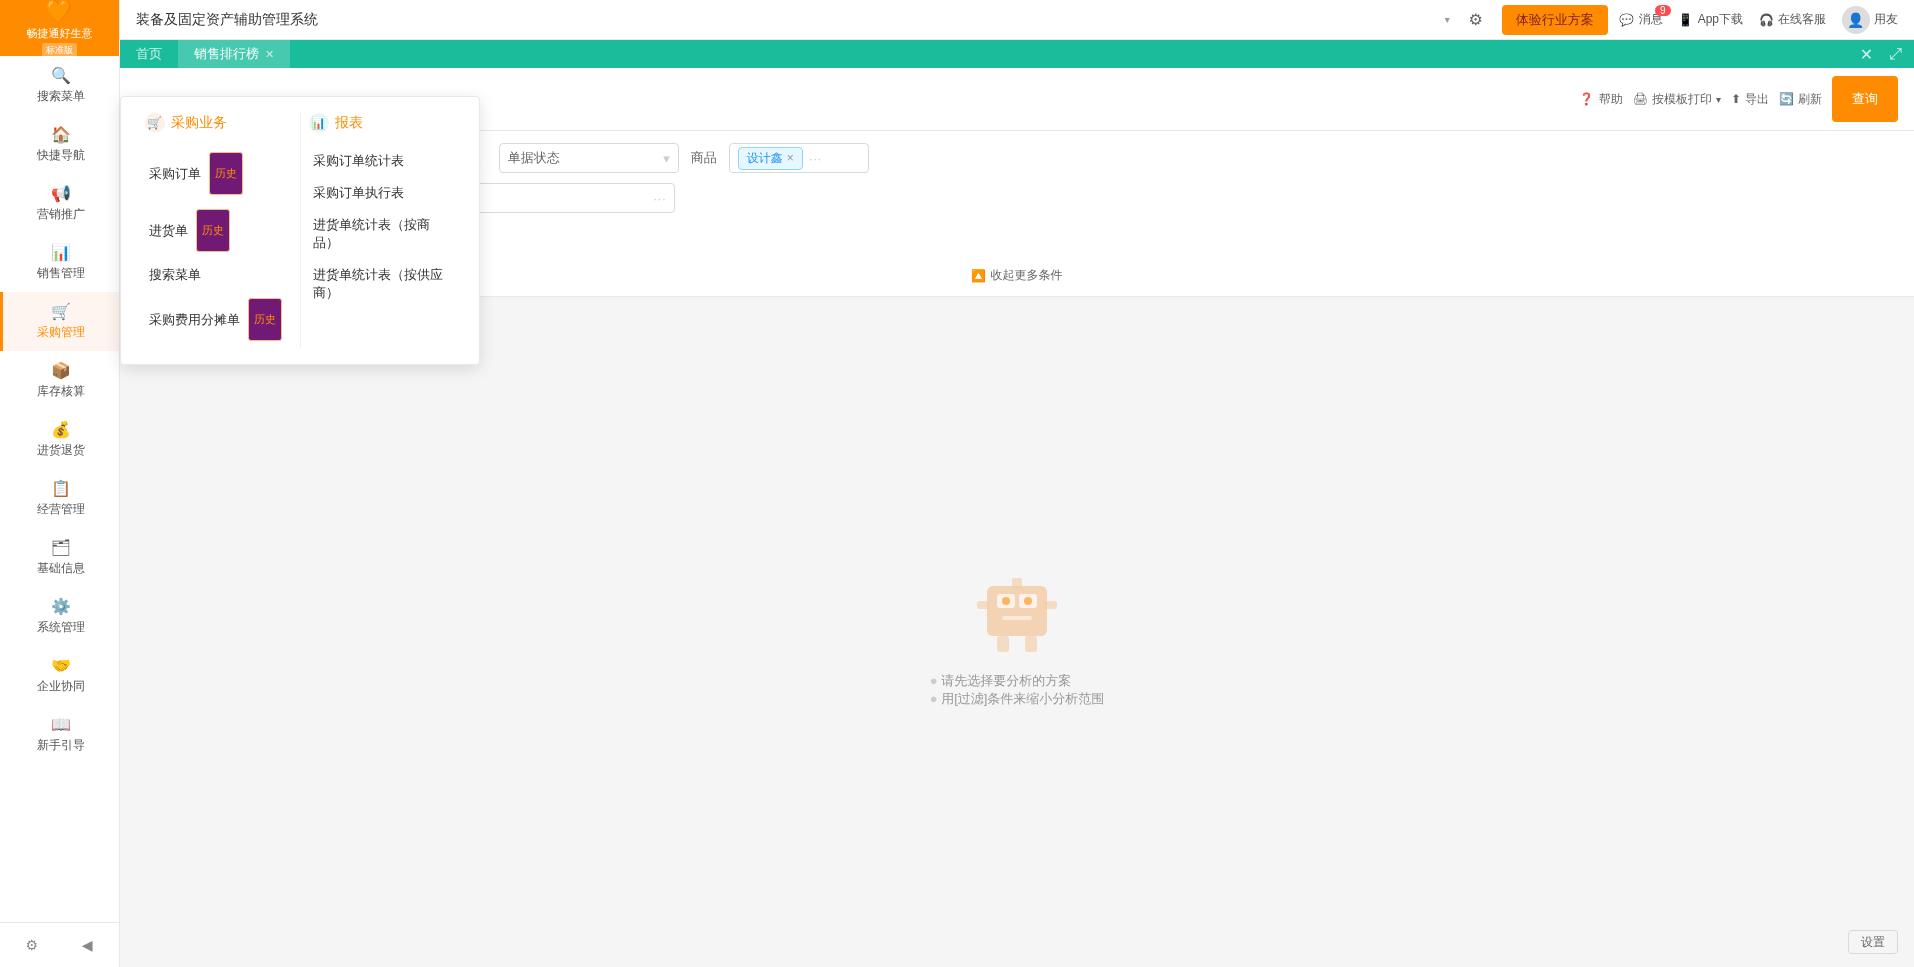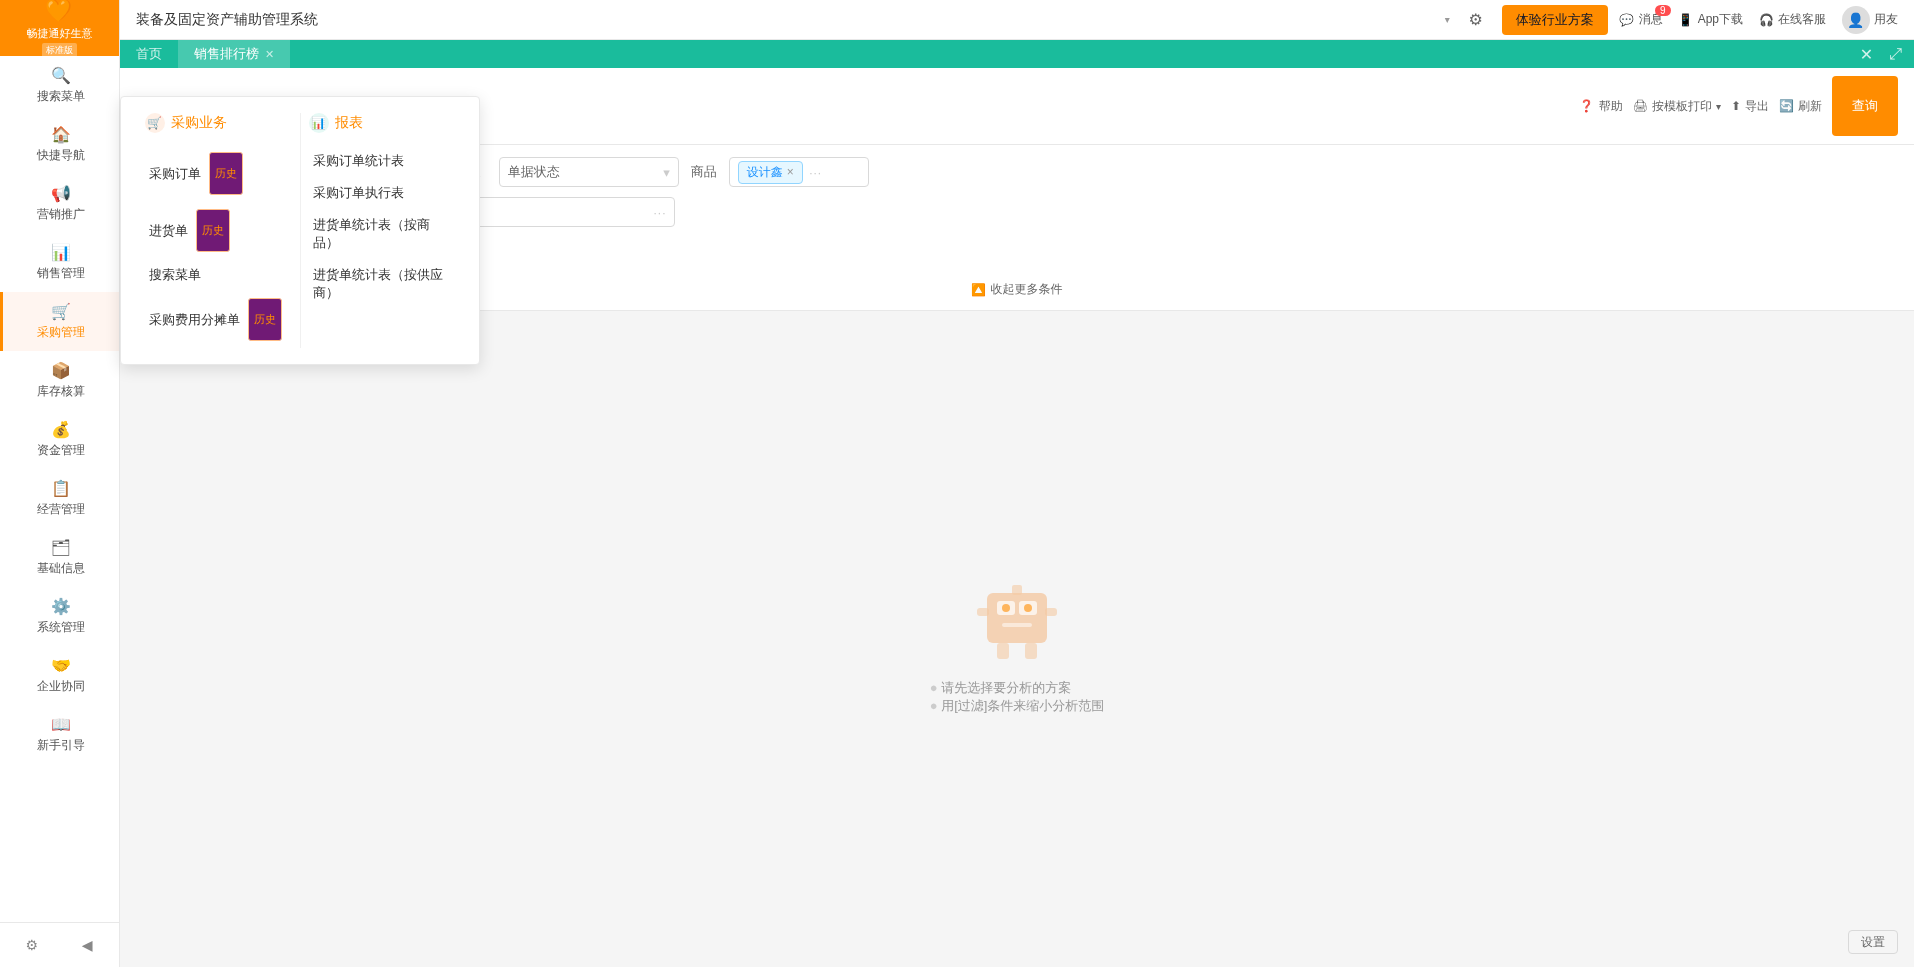--- a/index.html
+++ b/index.html
@@ -91,21 +91,21 @@
       color: #333;
       flex: 1;
     }
     .topbar-settings-btn {
       width: 28px; height: 28px;
       display: flex; align-items: center; justify-content: center;
       cursor: pointer; color: #666; font-size: 16px;
     }
     .topbar-industry-btn {
       background: #ff8c00;
-      color: #0f172a;
+      color: #7f1d1d;
       border: none;
       padding: 6px 14px;
       border-radius: 4px;
       cursor: pointer;
       font-size: 13px;
     }
     .topbar-right {
       display: flex;
       align-items: center;
       gap: 16px;
@@ -278,21 +278,21 @@
       align-items: center;
       gap: 4px;
       color: #666;
       cursor: pointer;
       font-size: 12px;
     }
     .query-btn {
       background: #ff8c00;
       color: white;
       border: none;
-      padding: 21px 20px;
+      padding: 14px 20px;
       border-radius: 4px;
       cursor: pointer;
       font-size: 13px;
     }
     .settings-link-btn {
       border: 1px solid #d9d9d9;
       padding: 4px 12px;
       border-radius: 4px;
       cursor: pointer;
       font-size: 12px;
@@ -415,21 +415,21 @@
   <div class="sidebar-item active">
     <span class="icon">🛒</span>
     <span>采购管理</span>
   </div>
   <div class="sidebar-item">
     <span class="icon">📦</span>
     <span>库存核算</span>
   </div>
   <div class="sidebar-item">
     <span class="icon">💰</span>
-    <span>资金管理</span>
+    <span>进货退货</span>
   </div>
   <div class="sidebar-item">
     <span class="icon">📋</span>
     <span>经营管理</span>
   </div>
   <div class="sidebar-item">
     <span class="icon">🗂</span>
     <span>基础信息</span>
   </div>
   <div class="sidebar-item">

